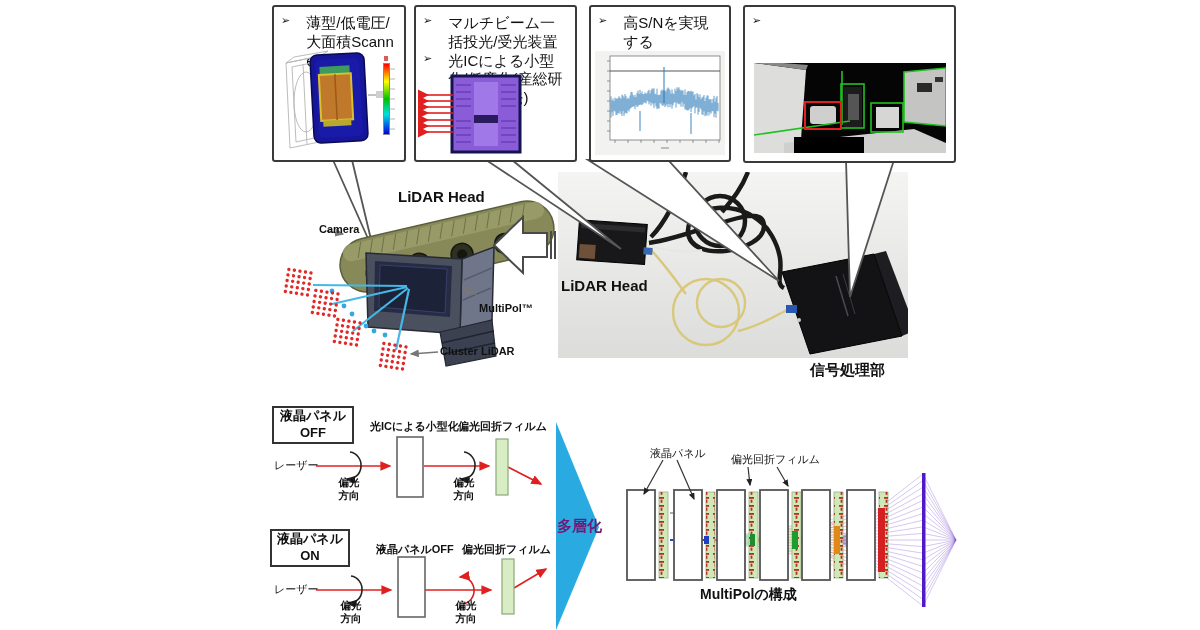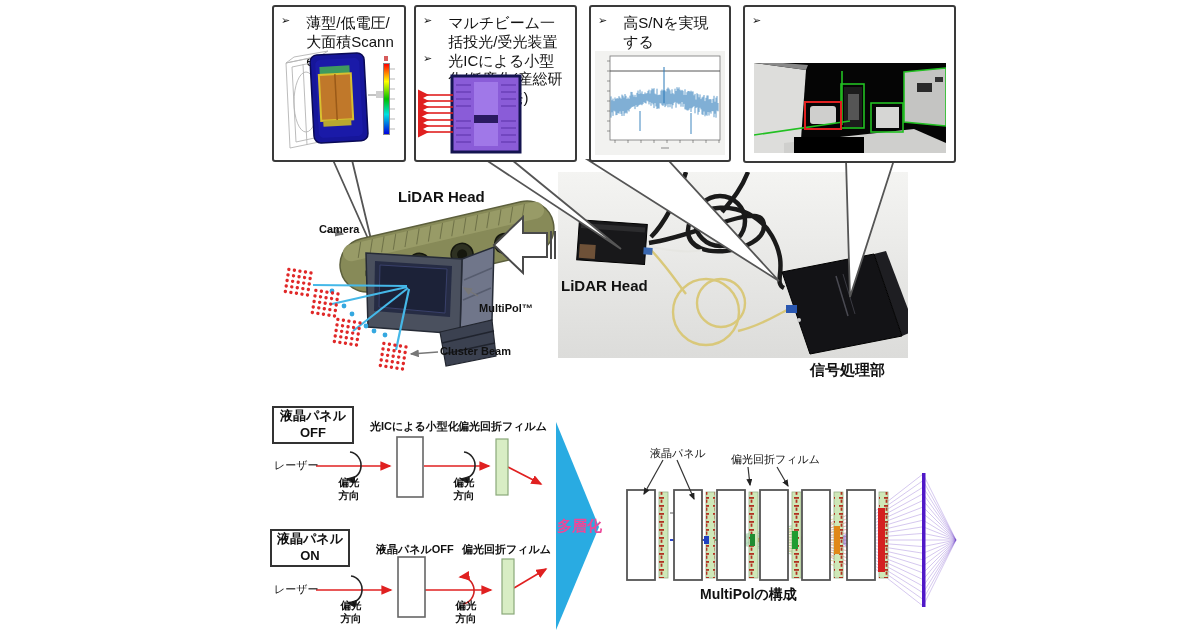--- a/index.html
+++ b/index.html
@@ -41,21 +41,21 @@
   .lbl-115{font-size:11px;}
   .poldir{
     position:absolute;z-index:4;width:26px;text-align:center;
     font-size:10.5px;font-weight:600;line-height:1.2;word-break:break-all;
   }
   .state-box{
     position:absolute;z-index:4;border:2px solid #333;background:#fff;
     display:flex;flex-direction:column;align-items:center;justify-content:center;
     font-size:13px;font-weight:bold;line-height:1.3;box-sizing:border-box;
   }
-  #multilayer-label{color:#ec4899;font-size:15px;font-weight:bold;z-index:4;}
+  #multilayer-label{color:#701a75;font-size:15px;font-weight:bold;z-index:4;}
 </style>
 </head>
 <body>
 
 <div class="callout" id="callout-1">
   <div class="bullet-row">
     <span class="bullet">➢</span>
     <div class="btxt">
       <div>薄型/低電圧/</div>
       <div>大面積Scanner</div>
@@ -615,21 +615,21 @@
       <path d="M677,460 L694,499" marker-end="url(#mBlk)"></path>
       <path d="M748,467 L750,485" marker-end="url(#mBlk)"></path>
       <path d="M777,467 L788,486" marker-end="url(#mBlk)"></path>
     </g>
   </g>
 </svg>
 
 <div class="lbl lbl-15 b" style="left:398px;top:188px;">LiDAR Head</div>
 <div class="lbl lbl-11 b" style="left:291px;top:223px;margin-left:28px;">Camera</div>
 <div class="lbl lbl-11 b" style="left:479px;top:290px;margin-top:12px;">MultiPol™</div>
-<div class="lbl lbl-11 b" style="left:440px;top:345px;">Cluster Beam</div>
+<div class="lbl lbl-11 b" style="left:440px;top:345px;">Cluster LiDAR</div>
 
 <div class="lbl lbl-15 b" style="left:561px;top:277px;">LiDAR Head</div>
 <div class="lbl lbl-15 b" style="left:810px;top:361px;">信号処理部</div>
 
 <div class="state-box" style="left:272px;top:406px;width:82px;height:38px;">
   <span>液晶パネル</span>
   <span>OFF</span>
 </div>
 <div class="lbl lbl-115" style="left:274px;top:458px;">レーザー</div>
 <div class="lbl lbl-11 b" style="left:370px;top:419px;">光ICによる小型化</div>

